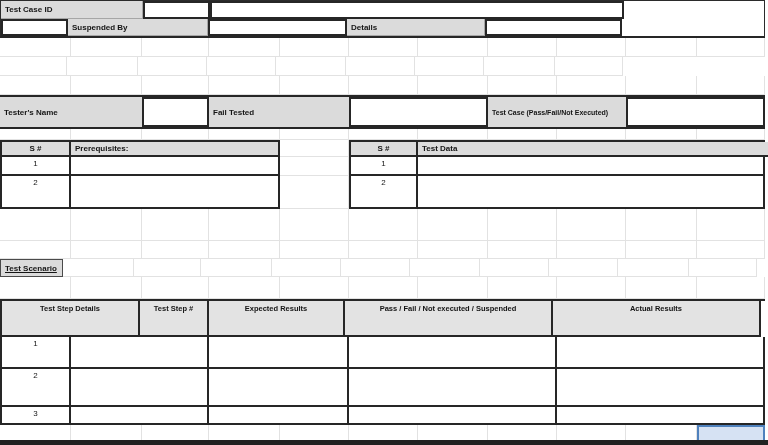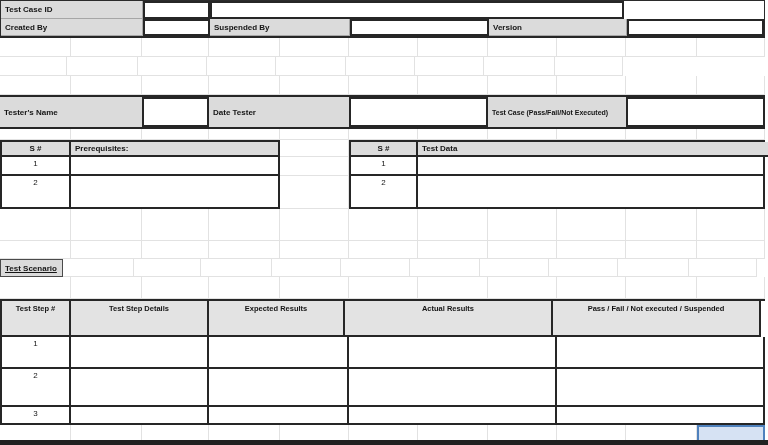--- a/index.html
+++ b/index.html
@@ -46,25 +46,24 @@
 <div id="stage">
   <div id="sheet">
 
     <div class="blockTop">
       <div class="row" style="height:18px;">
         <div class="c lbl" style="width:142px;">Test Case ID</div>
         <div class="c box" style="width:67px;"></div>
         <div class="c box" style="width:414px;"></div>
       </div>
       <div class="row" style="height:17px;">
-        <div class="c lbl" style="width:142px;">Created By</div>
         <div class="c box" style="width:67px;"></div>
         <div class="c lbl" style="width:140px;">Suspended By</div>
         <div class="c box" style="width:139px;"></div>
-        <div class="c lbl" style="width:138px;">Version</div>
+        <div class="c lbl" style="width:138px;">Details</div>
         <div class="c box" style="width:137px;"></div>
       </div>
     </div>
 
     <div class="row" style="height:19px;">
         <div class="c g" style="width: 71px;"></div>
         <div class="c g" style="width: 71px;"></div>
         <div class="c g" style="width: 67px;"></div>
         <div class="c g" style="width: 71px;"></div>
         <div class="c g" style="width: 69px;"></div>
@@ -98,21 +97,21 @@
         <div class="c g" style="width: 70px;"></div>
         <div class="c g" style="width: 69px;"></div>
         <div class="c g" style="width: 69px;"></div>
         <div class="c g" style="width: 71px;"></div>
         <div class="c g" style="width: 68px;"></div>
       </div>
 
     <div class="row testerRow" style="height:30px;">
       <div class="c tlbl" style="width:142px;">Tester's Name</div>
       <div class="c box" style="width:67px;"></div>
-      <div class="c tlbl" style="width:140px;">Date Tester</div>
+      <div class="c tlbl" style="width:140px;">Fail Tested</div>
       <div class="c box" style="width:139px;"></div>
       <div class="c tlbl small" style="width:138px;">Test Case (Pass/Fail/Not Executed)</div>
       <div class="c box" style="width:139px;"></div>
     </div>
 
     <div class="row" style="height:11px;">
         <div class="c g" style="width: 71px;"></div>
         <div class="c g" style="width: 71px;"></div>
         <div class="c g" style="width: 67px;"></div>
         <div class="c g" style="width: 71px;"></div>
@@ -211,25 +210,25 @@
         <div class="c g" style="width: 69px;"></div>
         <div class="c g" style="width: 70px;"></div>
         <div class="c g" style="width: 69px;"></div>
         <div class="c g" style="width: 69px;"></div>
         <div class="c g" style="width: 71px;"></div>
         <div class="c g" style="width: 68px;"></div>
       </div>
 
     <div class="btable" style="width:765px;box-sizing:border-box;">
       <div class="row" style="height:36px;">
+        <div class="c bt theadc" style="width:138px;">Test Step Details</div>
         <div class="c bt theadc" style="width:69px;">Test Step #</div>
-        <div class="c bt theadc" style="width:138px;">Test Step Details</div>
         <div class="c bt theadc" style="width:136px;">Expected Results</div>
+        <div class="c bt theadc" style="width:208px;">Pass / Fail / Not executed / Suspended</div>
         <div class="c bt theadc" style="width:208px;">Actual Results</div>
-        <div class="c bt theadc" style="width:208px;">Pass / Fail / Not executed / Suspended</div>
       </div>
       <div class="row" style="height:32px;">
         <div class="c bt num" style="width:69px;">1</div>
         <div class="c bt" style="width:138px;background:#fff;"></div>
         <div class="c bt" style="width:140px;background:#fff;"></div>
         <div class="c bt" style="width:208px;background:#fff;"></div>
         <div class="c bt" style="width:208px;background:#fff;"></div>
       </div>
       <div class="row" style="height:38px;">
         <div class="c bt num" style="width:69px;">2</div>

